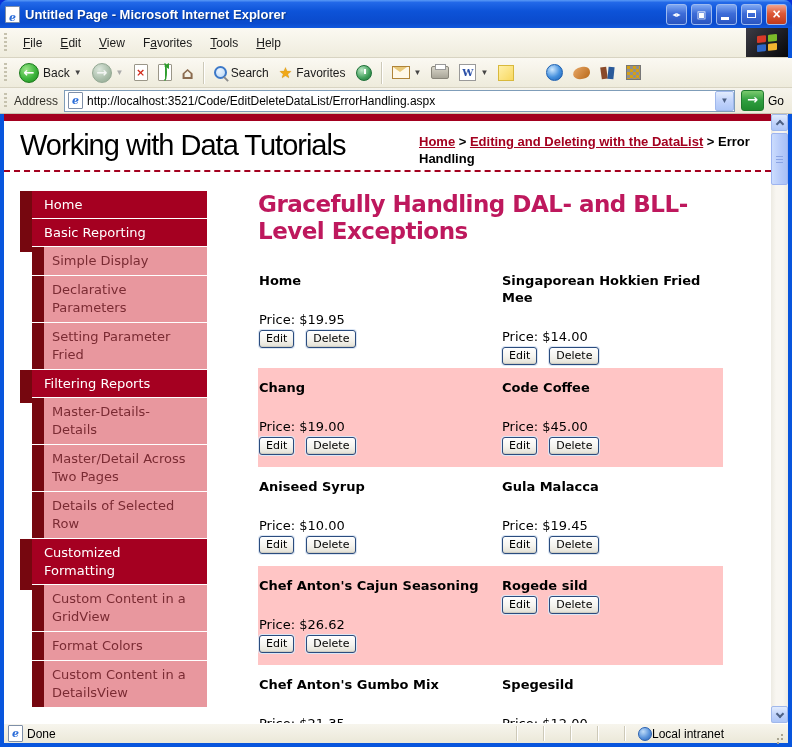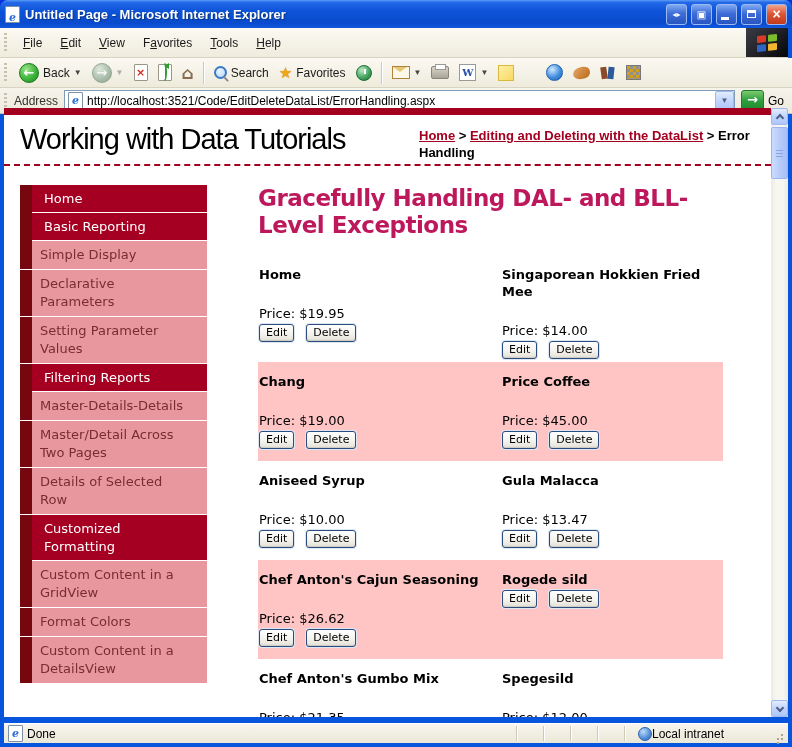--- a/index.html
+++ b/index.html
@@ -101,37 +101,37 @@
   .addr-input .url{font-size:12px;color:#000;margin-left:4px;white-space:nowrap;overflow:hidden;flex:1;}
   .addr-drop{width:17px;height:18px;margin:0;flex:none;
     background:linear-gradient(180deg,#E2ECFD,#C2D4FB 50%,#AEC6F7);border:1px solid #A0B8EC;border-radius:2px;
     color:#4D6185;font-size:8px;text-align:center;line-height:17px;}
   .go-wrap{display:flex;align-items:center;gap:4px;padding:0 8px 0 6px;}
   .go-btn{width:21px;height:19px;border-radius:3px;border:1px solid #1E7A2E;
     background:linear-gradient(180deg,#7CCB6E,#2F9E3F 50%,#1F8A2E);color:#fff;
     font:bold 13px/17px "DejaVu Sans",sans-serif;text-align:center;}
 
   
-  .viewport{position:absolute;top:108px;left:4px;right:4px;height:609px;background:#fff;overflow:hidden;}
+  .viewport{position:absolute;top:114px;left:4px;right:4px;height:609px;background:#fff;overflow:hidden;}
   .pagearea{position:absolute;top:0;left:0;right:17px;bottom:0;overflow:hidden;background:#fff;}
   .topbar{height:7px;background:var(--accent,#A3001F);}
   .masthead{display:flex;align-items:flex-start;padding:6px 8px 3px 16px;
     border-bottom:2px dashed var(--accent,#A3001F);}
   .site-title{font:400 29px/36px "Liberation Sans",sans-serif;letter-spacing:-1px;color:#000;margin:0;flex:1;}
   .crumbs{width:344px;flex:none;font:bold 13px/17px "Liberation Sans",sans-serif;color:#000;padding-top:6px;}
   .crumbs a{color:var(--accent,#A3001F);text-decoration:underline;}
   .pagebody{padding:19px 0 0 16px;position:relative;}
 
   
   .sidebar{float:left;width:187px;font:13px/18px "DejaVu Sans",sans-serif;}
   .nav-h{position:relative;margin-left:12px;margin-bottom:1px;background:var(--navhdr,#A50021);
     color:#fff;padding:5px 28px 4px 12px;}
   .nav-h .tab{position:absolute;left:-12px;top:0;width:12px;height:calc(100% + 6px);
     background:var(--navtab,#76070F);z-index:1;}
-  .nav-s{margin-bottom:1px;border-left:12px solid var(--navtab,#76070F);
+  .nav-s{margin-left:12px;margin-bottom:1px;border-left:12px solid var(--navtab,#76070F);
     background:var(--navsub,#E8979E);color:var(--navsubtx,#7A2B33);padding:5px 20px 5px 8px;}
 
   
   .main{margin-left:238px;width:465px;}
   .main h2{font:bold 23px/27px "DejaVu Sans",sans-serif;letter-spacing:-0.5px;color:#be185d;margin:0 0 11px 0;}
   .prow{display:flex;height:88px;padding-top:11px;}
   .prow.r0{height:96px;padding-top:16px;}
   .prow.alt{background:var(--rowalt,#FFC5C5);}
   .pcell{width:243px;box-sizing:border-box;padding-left:1px;font:13px/17px "DejaVu Sans",sans-serif;}
   .pcell:last-child{width:222px;}
@@ -292,21 +292,21 @@
         <div class="crumbs">
           <a href="#">Home</a><span> &gt; </span><a href="#">Editing and Deleting with the DataList</a><span> &gt; </span><span>Error Handling</span>
         </div>
       </div>
       <div class="pagebody">
         <div class="sidebar">
             <div class="nav-h"><span class="tab"></span><span>Home</span></div>
             <div class="nav-h"><span class="tab"></span><span>Basic Reporting</span></div>
             <div class="nav-s"><span>Simple Display</span></div>
             <div class="nav-s"><span>Declarative Parameters</span></div>
-            <div class="nav-s"><span>Setting Parameter Values</span></div>
+            <div class="nav-s"><span>Setting Parameter Fried</span></div>
             <div class="nav-h"><span class="tab"></span><span>Filtering Reports</span></div>
             <div class="nav-s"><span>Master-Details-Details</span></div>
             <div class="nav-s"><span>Master/Detail Across Two Pages</span></div>
             <div class="nav-s"><span>Details of Selected Row</span></div>
             <div class="nav-h"><span class="tab"></span><span>Customized Formatting</span></div>
             <div class="nav-s"><span>Custom Content in a GridView</span></div>
             <div class="nav-s"><span>Format Colors</span></div>
             <div class="nav-s"><span>Custom Content in a DetailsView</span></div>
           </div>
         <div class="main">
@@ -333,40 +333,40 @@
               <div class="prow alt">
                 <div class="pcell">
                   <div class="pname">Chang</div>
                   <div class="pprice">Price: $19.00</div>
                   <div class="pbtns">
                     <button class="xpbtn">Edit</button>
                     <button class="xpbtn">Delete</button>
                   </div>
                 </div>
                 <div class="pcell">
-                  <div class="pname">Price Coffee</div>
+                  <div class="pname">Code Coffee</div>
                   <div class="pprice">Price: $45.00</div>
                   <div class="pbtns">
                     <button class="xpbtn">Edit</button>
                     <button class="xpbtn">Delete</button>
                   </div>
                 </div>
               </div>
               <div class="prow">
                 <div class="pcell">
                   <div class="pname">Aniseed Syrup</div>
                   <div class="pprice">Price: $10.00</div>
                   <div class="pbtns">
                     <button class="xpbtn">Edit</button>
                     <button class="xpbtn">Delete</button>
                   </div>
                 </div>
                 <div class="pcell">
                   <div class="pname">Gula Malacca</div>
-                  <div class="pprice">Price: $13.47</div>
+                  <div class="pprice">Price: $19.45</div>
                   <div class="pbtns">
                     <button class="xpbtn">Edit</button>
                     <button class="xpbtn">Delete</button>
                   </div>
                 </div>
               </div>
               <div class="prow alt">
                 <div class="pcell">
                   <div class="pname">Chef Anton's Cajun Seasoning</div>
                   <div class="pprice">Price: $26.62</div>

